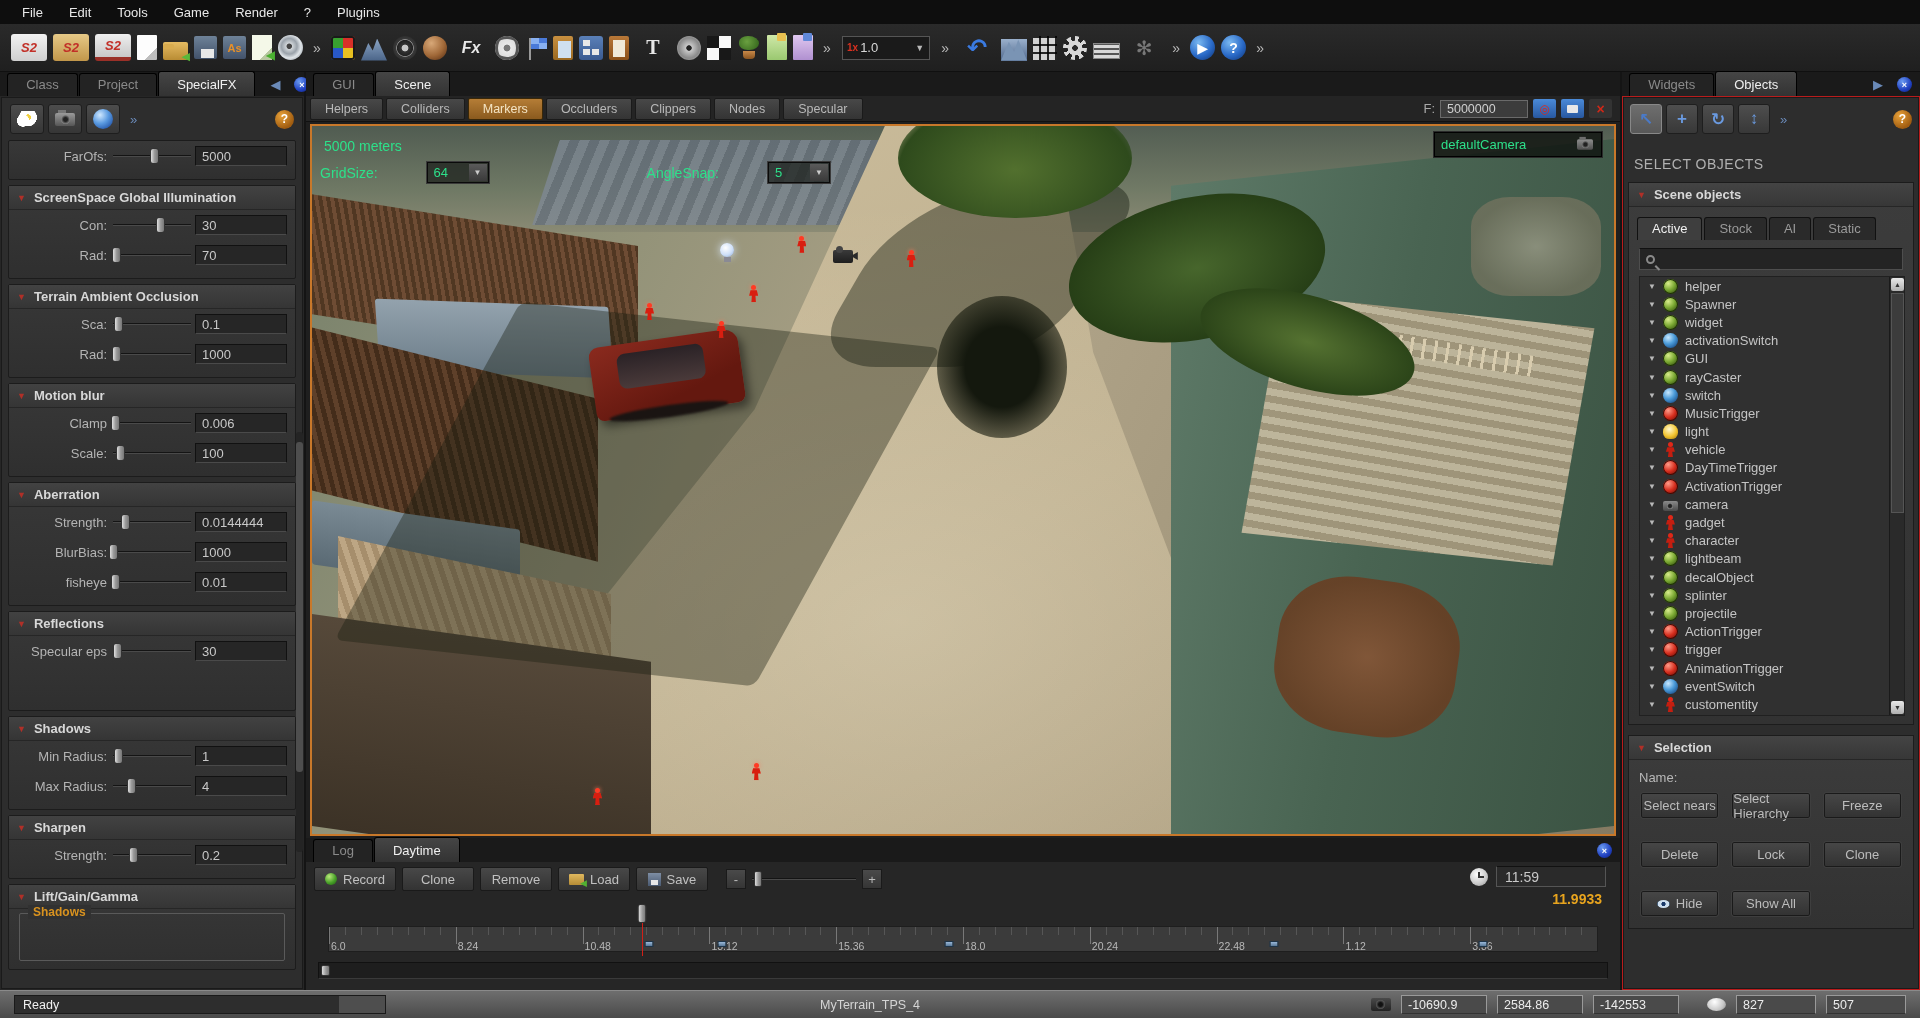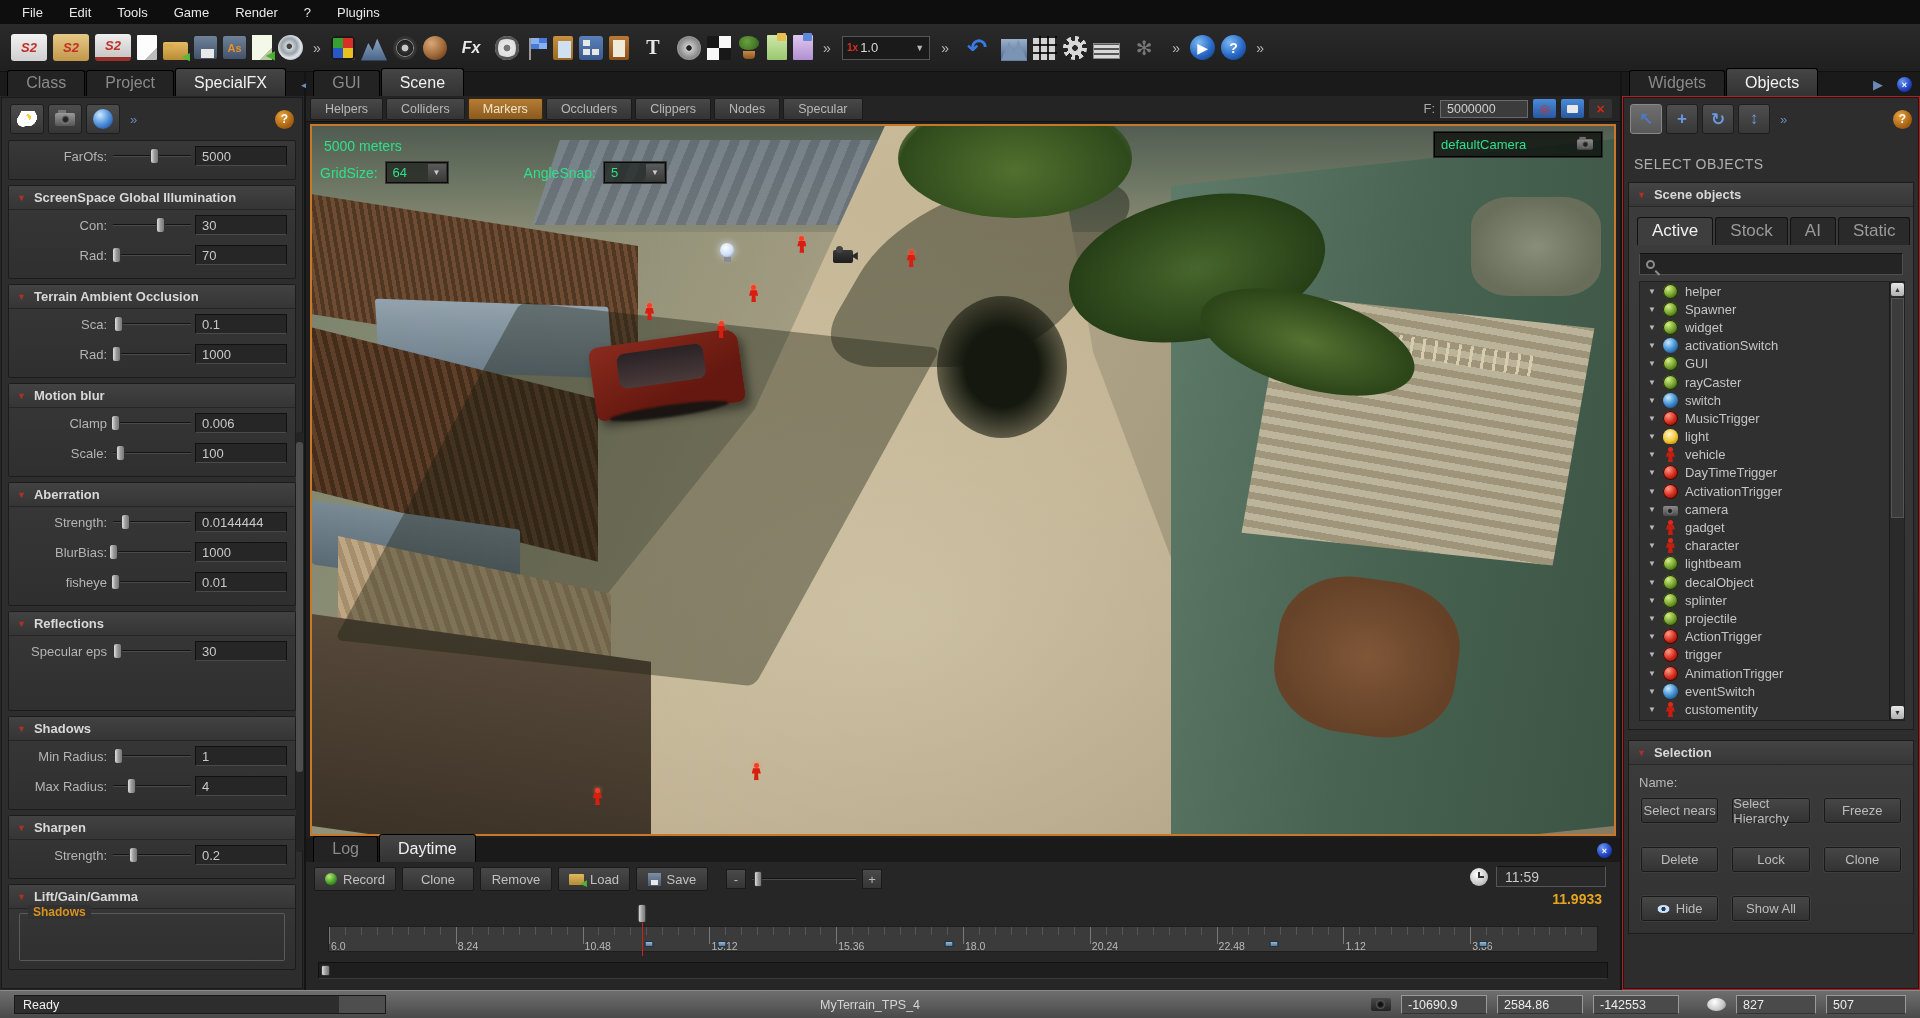--- a/index.html
+++ b/index.html
@@ -72,21 +72,21 @@
   .k-play,.k-help { width:25px; height:25px; border-radius:50%; background:radial-gradient(circle at 35% 30%, #7ab8f0, #2a6ac8 55%, #10387a 95%); color:#fff; font-size:14px; }
   .tb-dd { display:flex; align-items:center; height:24px; background:#1a1a1a; border:1px solid #555; margin:0 4px; padding:0 2px; }
   .tb-dd .cursor1x { color:#d83020; font-size:10px; font-weight:bold; margin:0 2px; }
   .tb-dd .val { color:#d8d8d8; width:52px; font-weight:normal; }
   .tb-dd .arr { color:#b8b8b8; font-size:9px; padding:0 3px; }
 
   
   .workspace { display:flex; height:918px; }
   
   .tabrow { height:24px; display:flex; align-items:flex-end; background:#1a1a1a; position:relative; }
-  .tab { padding:3px 18px 4px; color:#8a8a8a; font-size:16px; background:#232323; border:1px solid #000; border-bottom:none; border-radius:3px 3px 0 0; margin-right:1px; cursor:default; }
+  .tab { padding:3px 18px 4px; color:#8a8a8a; font-size:13px; background:#232323; border:1px solid #000; border-bottom:none; border-radius:3px 3px 0 0; margin-right:1px; cursor:default; }
   .tab.active { background:linear-gradient(#454545,#333); color:#f0f0f0; padding-top:5px; }
   .pinicon { width:15px; height:15px; border-radius:50%; background:radial-gradient(circle at 35% 30%, #6a9af0, #2040c0 60%, #102070); color:#fff; font-size:9px; font-weight:bold; display:flex; align-items:center; justify-content:center; }
   .navarrow { color:#6a8ab8; font-size:13px; margin:0 6px; }
 
   
   .panel-left { width:306px; background:#262626; border-right:2px solid #141414; display:flex; flex-direction:column; position:relative; }
   .panel-inner { flex:1; background:#2d2d2d; border:1px solid #1a1a1a; margin:1px; overflow:hidden; position:relative; }
   .iconrow { height:42px; display:flex; align-items:center; padding:4px 8px; gap:4px; }
   .sqbtn { width:34px; height:30px; background:linear-gradient(#4c4c4c,#363636); border:1px solid #1e1e1e; border-radius:3px; display:flex; align-items:center; justify-content:center; position:relative; }
   .helpq { width:19px; height:19px; border-radius:50%; background:radial-gradient(circle at 35% 30%, #e8a23a, #a05c10 70%); color:#fff; font-weight:bold; font-size:12px; display:flex; align-items:center; justify-content:center; margin-left:auto; }
@@ -156,21 +156,21 @@
   .person { position:absolute; width:11px; height:18px; }
   .person::before { content:""; position:absolute; top:0; left:3px; width:5px; height:5px; border-radius:50%; background:#ff3a24; box-shadow:0 0 4px rgba(255,120,90,.9); }
   .person::after { content:""; position:absolute; top:5px; left:1px; width:9px; height:12px; background:#d81e10; clip-path:polygon(15% 0,85% 0,100% 45%,70% 45%,75% 100%,25% 100%,30% 45%,0 45%); box-shadow:0 0 4px rgba(255,90,60,.8); }
   .bulbmark { position:absolute; width:16px; height:20px; }
   .bulbmark .glass { width:14px; height:14px; border-radius:50%; background:radial-gradient(circle at 40% 35%, #ffffff, #cfe0f8 55%, #8aa8d8); box-shadow:0 0 8px rgba(220,235,255,.9); }
   .bulbmark .base { width:7px; height:5px; margin:0 auto; background:#8a8a94; }
   .camgizmo { position:absolute; width:20px; height:13px; background:linear-gradient(#3a3a3a,#1e1e1e); border-radius:2px; }
   .camgizmo::before { content:""; position:absolute; right:-5px; top:2px; width:7px; height:8px; background:#2a2a2a; clip-path:polygon(0 50%,100% 0,100% 100%); }
   .camgizmo::after { content:""; position:absolute; left:3px; top:-4px; width:7px; height:7px; border-radius:50%; background:#444; }
   .ov-meters { position:absolute; left:12px; top:12px; font-size:14px; }
-  .ov-row { position:absolute; left:8px; top:36px; display:flex; align-items:center; }
+  .ov-row { position:absolute; left:8px; top:36px; display:flex; align-items:center;gap:41px; }
   .ov-label { font-size:14px; }
   .ov-dd { display:flex; align-items:center; width:62px; height:21px; background:rgba(30,34,30,.75); border:1px solid #0a0a0a; outline:1px solid #3a3a3a; margin-left:8px; }
   .ov-dd .v { flex:1; padding-left:6px; font-size:13px; }
   .ov-dd .a { width:18px; height:17px; margin-right:1px; background:linear-gradient(#5a5a5a,#3a3a3a); color:#ccc; font-size:8px; display:flex; align-items:center; justify-content:center; }
   .ov-cambox { position:absolute; right:12px; top:6px; width:168px; height:25px; background:rgba(14,18,14,.8); border:1px solid #000; outline:1px solid #2a2a2a; display:flex; align-items:center; padding:0 6px; }
   .ov-cambox .nm { flex:1; font-size:13px; }
   .ov-cambox .ic-cam { transform:scale(.8); opacity:.9; }
 
   
   .bottom { height:152px; background:#262626; display:flex; flex-direction:column; }
@@ -207,21 +207,21 @@
   
   .panel-right { width:300px; background:#b91c1c; border-left:2px solid #141414; display:flex; flex-direction:column; }
   .rp-body { flex:1; background:#2d2d2d; border:1px solid #1a1a1a; margin:1px; display:flex; flex-direction:column; overflow:hidden; }
   .rp-tools { height:42px; display:flex; align-items:center; padding:4px 6px; gap:4px; }
   .toolbtn { width:32px; height:30px; background:linear-gradient(#4e4e4e,#383838); border:1px solid #1e1e1e; border-radius:3px; color:#6a9ae0; font-size:17px; font-weight:bold; display:flex; align-items:center; justify-content:center; }
   .toolbtn.pressed { background:linear-gradient(#6e6e6e,#585858); border-color:#888; color:#4a7ac8; }
   .rp-sel-title { padding:16px 10px 10px; color:#b0b0b0; font-size:14px; letter-spacing:.5px; }
   .rp-section { background:linear-gradient(#3c3c3c,#323232); border:1px solid #1c1c1c; margin:0 4px 4px; }
   .rp-sechead { height:24px; display:flex; align-items:center; gap:8px; padding:0 8px; color:#d8d8d8; font-weight:bold; background:linear-gradient(#444,#373737); border-bottom:1px solid #262626; }
   .listtabs { display:flex; align-items:flex-end; padding:10px 8px 0; }
-  .ltab { padding:3px 14px 4px; color:#9a9a9a; font-size:17px; background:#2a2a2a; border:1px solid #111; border-bottom:none; border-radius:3px 3px 0 0; margin-right:2px; }
+  .ltab { padding:3px 14px 4px; color:#9a9a9a; font-size:13px; background:#2a2a2a; border:1px solid #111; border-bottom:none; border-radius:3px 3px 0 0; margin-right:2px; }
   .ltab.active { background:#3e3e3e; color:#f0f0f0; }
   .searchwrap { margin:8px 10px 6px; height:22px; background:#242424; border:1px solid #4e4e4e; border-top-color:#111; display:flex; align-items:center; padding:0 6px; }
   .mag { width:9px; height:9px; border:2px solid #8a8a8a; border-radius:50%; position:relative; }
   .mag::after { content:""; position:absolute; left:8px; top:8px; width:6px; height:2px; background:#8a8a8a; transform:rotate(45deg); transform-origin:0 0; }
   .objlist { margin:0 8px 8px 10px; height:440px; background:#303030; border:1px solid #202020; position:relative; overflow:hidden; display:flex; }
   .objrows { flex:1; overflow:hidden; }
   .objrow { height:18.2px; display:flex; align-items:center; gap:7px; padding:0 4px 0 8px; color:#c4c4c4; font-size:13px; }
   .objrow .tri { font-size:8px; color:#b8b8b8; }
   .ic { width:15px; height:15px; border-radius:50%; flex:0 0 auto; position:relative; }
   .ic.orb-green { background:radial-gradient(circle at 35% 30%, #d8ec8a, #7aa832 45%, #35500f 85%); box-shadow:0 0 0 1px #1e2e08 inset; }

